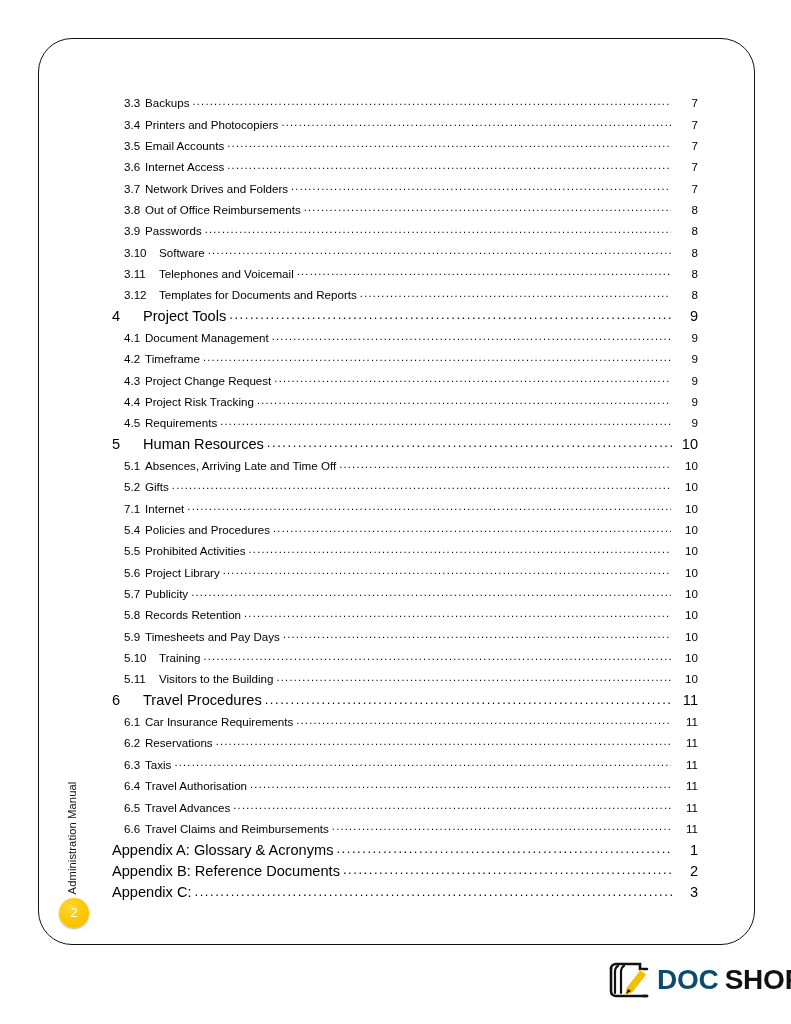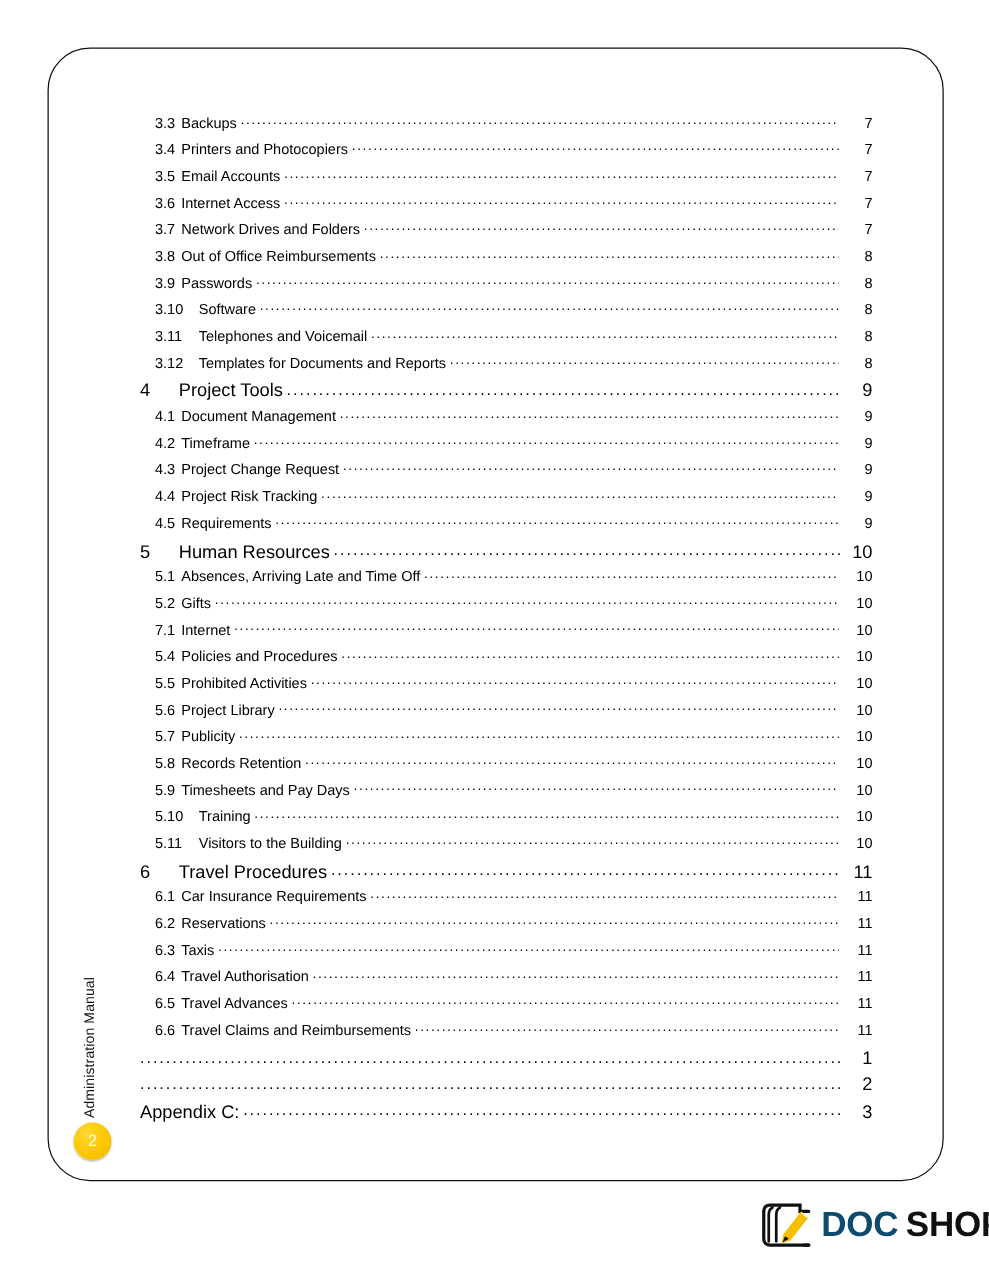--- a/index.html
+++ b/index.html
@@ -69,21 +69,21 @@
   #toc {
     position: absolute;
     left: 112px;
     top: 92px;
     width: 586px;
   }
   .toc-row {
     position: relative;
     height: 21.35px;
     display: flex;
-    align-items: flex-start;
+    align-items: center;
     white-space: nowrap;
     overflow: hidden;
   }
   .num {
     flex: 0 0 auto;
     text-align: left;
   }
   .title {
     flex: 0 0 auto;
     padding-right: 3px;
@@ -447,27 +447,29 @@
     <div class="toc-row lvl2">
       <span class="num">6.6</span>
       <span class="title">Travel Claims and Reimbursements</span>
       <span class="dots">
         <i>..............................................................................................................................................................................................................................................</i>
       </span>
       <span class="pg">11</span>
     </div>
     <div class="toc-row apx">
       <span class="num"></span>
+      <span class="title">Appendix A: Glossary &amp; Acronyms</span>
       <span class="dots">
         <i>..............................................................................................................................................................................................................................................</i>
       </span>
       <span class="pg">1</span>
     </div>
     <div class="toc-row apx">
       <span class="num"></span>
+      <span class="title">Appendix B: Reference Documents</span>
       <span class="dots">
         <i>..............................................................................................................................................................................................................................................</i>
       </span>
       <span class="pg">2</span>
     </div>
     <div class="toc-row apx">
       <span class="num"></span>
       <span class="title">Appendix C:</span>
       <span class="dots">
         <i>..............................................................................................................................................................................................................................................</i>

